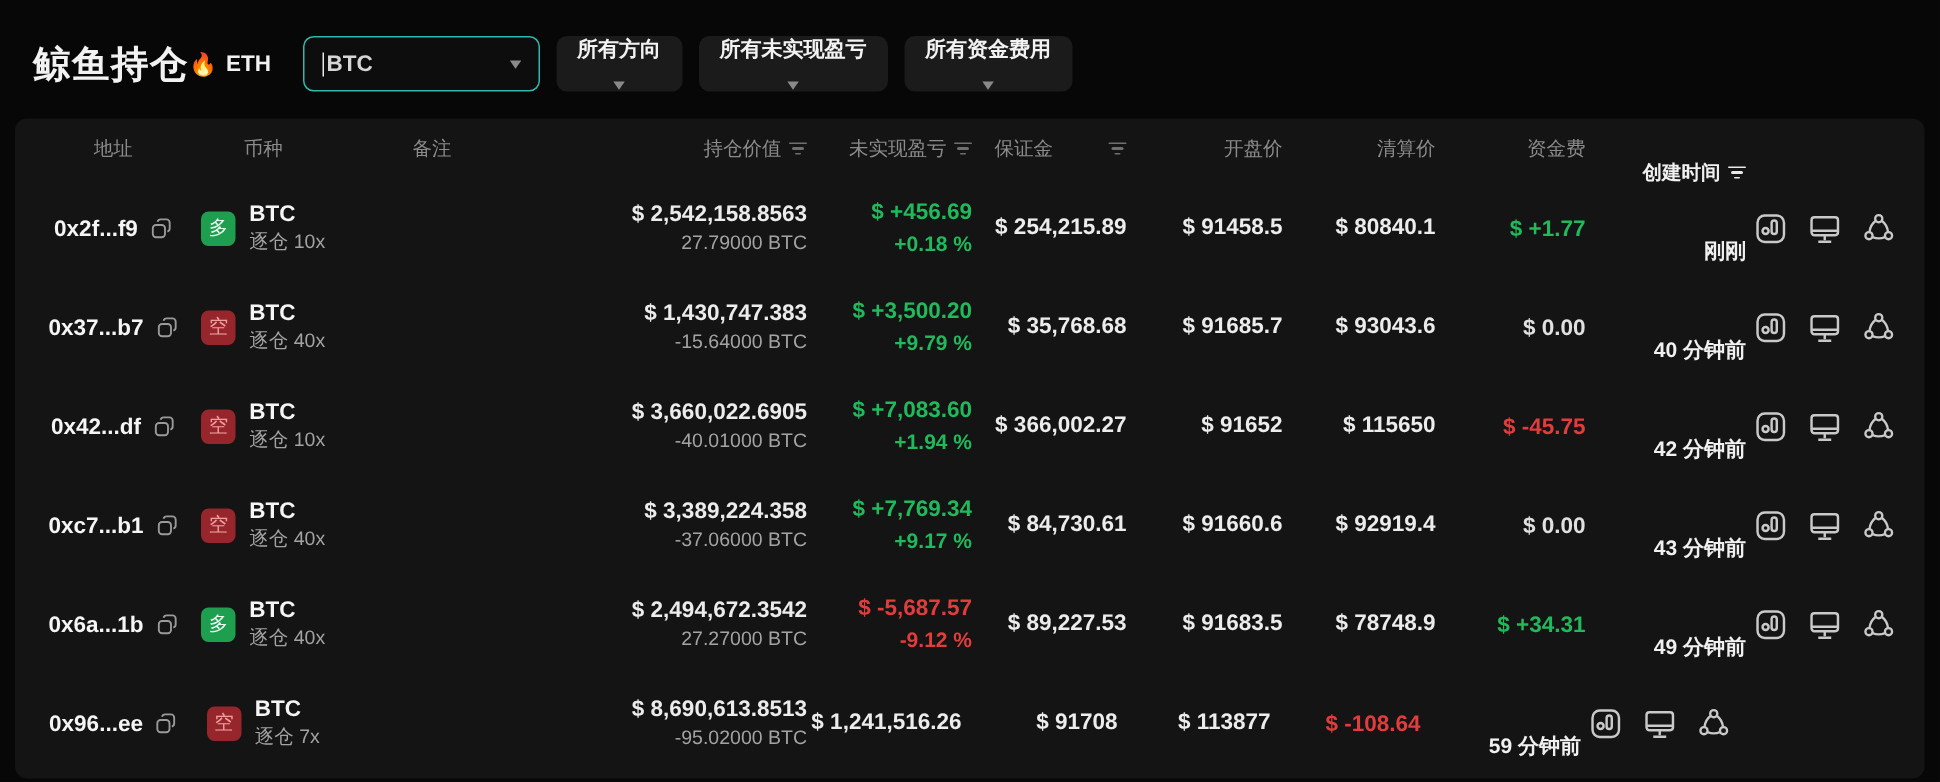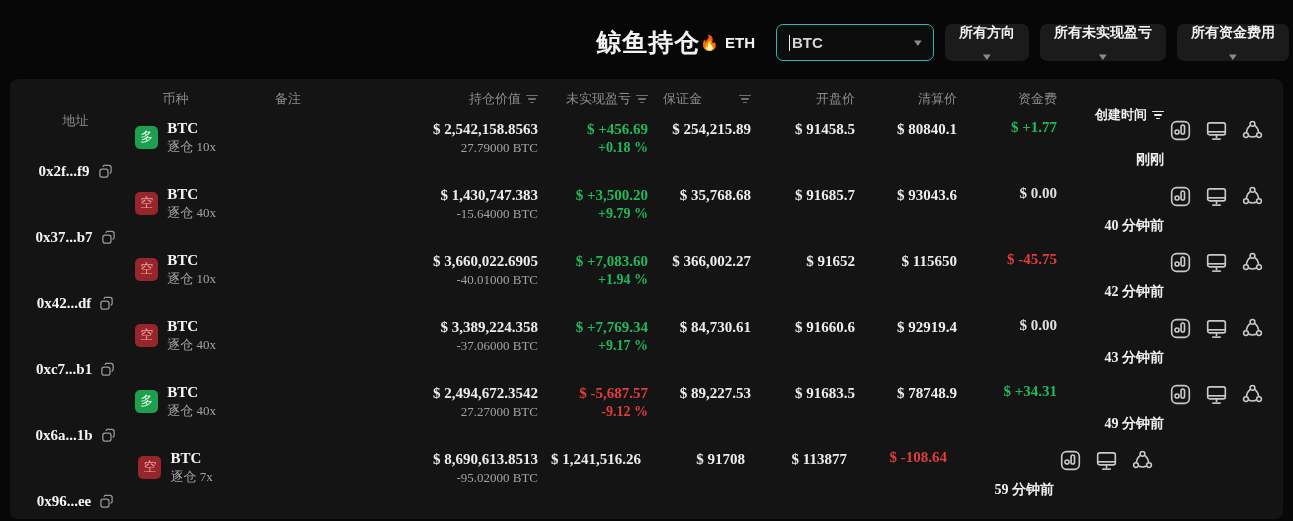--- a/index.html
+++ b/index.html
@@ -1,21 +1,21 @@
 <!DOCTYPE html>
 <html><head>
 <meta charset="utf-8">
 <style>
   * { margin:0; padding:0; box-sizing:border-box; }
   html,body { width:1293px; height:521px; overflow:hidden; background:#070707;
     font-family:"Liberation Sans","DejaVu Sans",sans-serif; color:#f2f2f2; }
 
   
-  .topbar { display:flex; align-items:center; justify-content:flex-end;
-    padding:24px 4px 18px 22px; }
+  .topbar { display:flex; align-items:center; justify-content:flex-start;
+    padding:24px 16px 18px 22px; }
   .page-title { font-size:25px; font-weight:bold; letter-spacing:1px; }
   .controls { display:flex; align-items:center; gap:11px; }
   .hot { display:flex; align-items:center; gap:6px; font-size:15px; font-weight:bold; margin-right:10px; }
   .flame { font-size:15px; }
   .coin-select { display:flex; align-items:center; justify-content:space-between;
     width:158px; height:37px; padding:0 12px; background:#0d0d0d;
     border:1px solid #2fb8ab; border-radius:7px; cursor:pointer; }
   .coin-select .val { font-size:15px; font-weight:bold; color:#d6d6d6; display:flex; align-items:center; }
   .caret { display:inline-block; width:1px; height:16px; background:#e8e8e8; margin-right:2px; }
   .chev { color:#8a8a8a; font-size:11px; transform:scaleX(1.4); }
@@ -24,28 +24,28 @@
 
   
   .card { margin:0 10px; background:#141414; border-radius:8px; padding:0 18px;
     height:440px; }
   .thead { display:flex; align-items:center; height:40px; font-size:13px; color:#8b8b8b; }
   .cell { display:flex; flex-direction:column; justify-content:center; }
   .hcell { flex-direction:row; align-items:center; gap:5px; }
   .hcell.right { justify-content:flex-end; }
   .hcell.active { color:#f0f0f0; font-weight:bold; }
 
-  .c-addr{width:95px;margin-top:44px;} .c-coin{width:105px;} .c-note{width:120px;}
+  .c-addr{width:95px;} .c-coin{width:105px;} .c-note{width:120px;}
   .c-value{width:190px;} .c-pnl{width:110px;} .c-margin{width:103px;gap:37px;}
   .c-open{width:104px;} .c-liq{width:102px;} .c-funding{width:100px;}
   .c-time{width:107px;margin-top:32px;} .c-actions{width:100px;}
 
   .num { text-align:right; align-items:flex-end; }
 
-  .row { display:flex; align-items:flex-start; height:66px;font-family:Liberation Serif, serif; }
+  .row { display:flex; align-items:center; height:66px; }
   .row .c-addr { flex-direction:row; align-items:center; gap:8px; }
   .addr { font-size:15px; font-weight:bold; color:#f5f5f5; cursor:pointer; }
   .copy { color:#9a9a9a; display:inline-flex; cursor:pointer; }
 
   .row .c-coin { flex-direction:row; align-items:center; gap:9px; }
   .badge { width:23px; height:23px; border-radius:5px; display:inline-flex; align-items:center;
     justify-content:center; font-size:13px; flex:0 0 auto; }
   .badge.long { background:#1e9e4f; color:#eafff1; }
   .badge.short { background:#96262b; color:#f0a0a0; }
   .coinbox { display:flex; flex-direction:column; line-height:1.25; }

